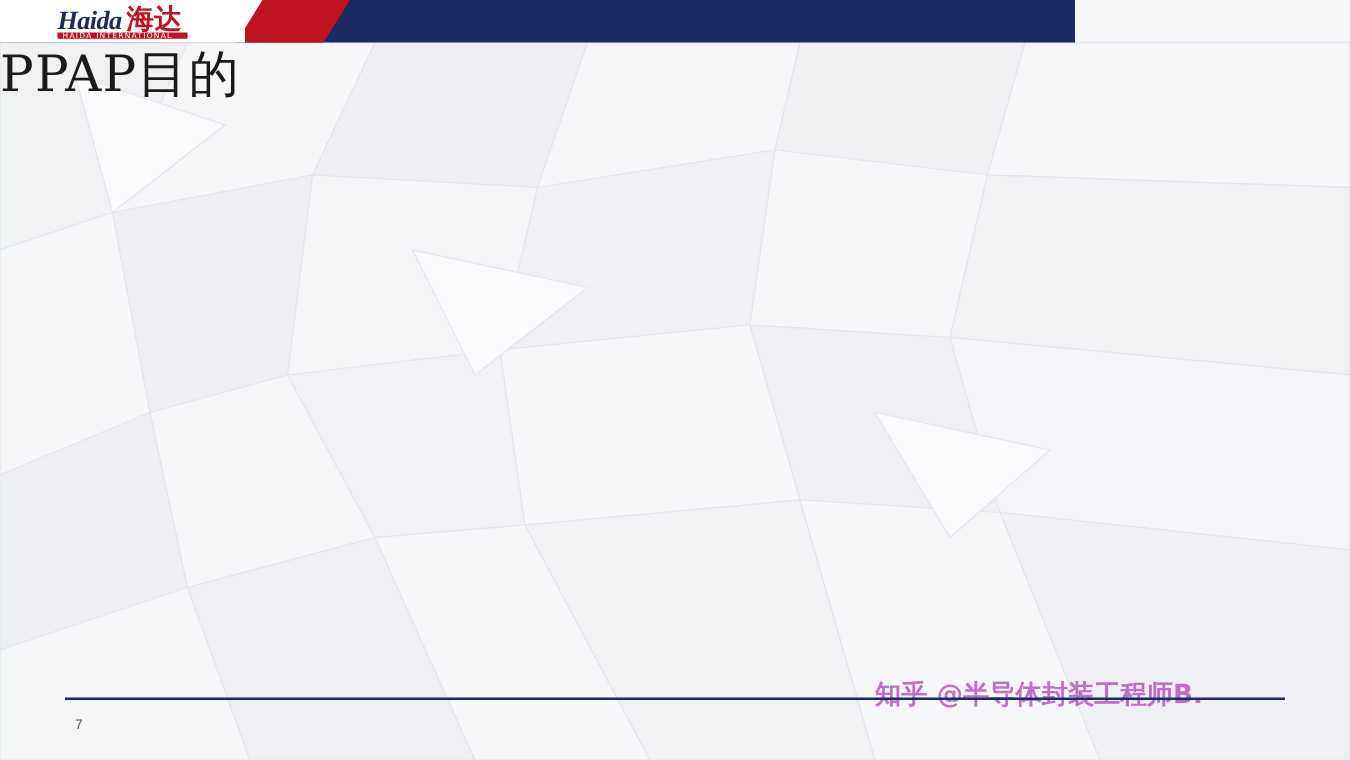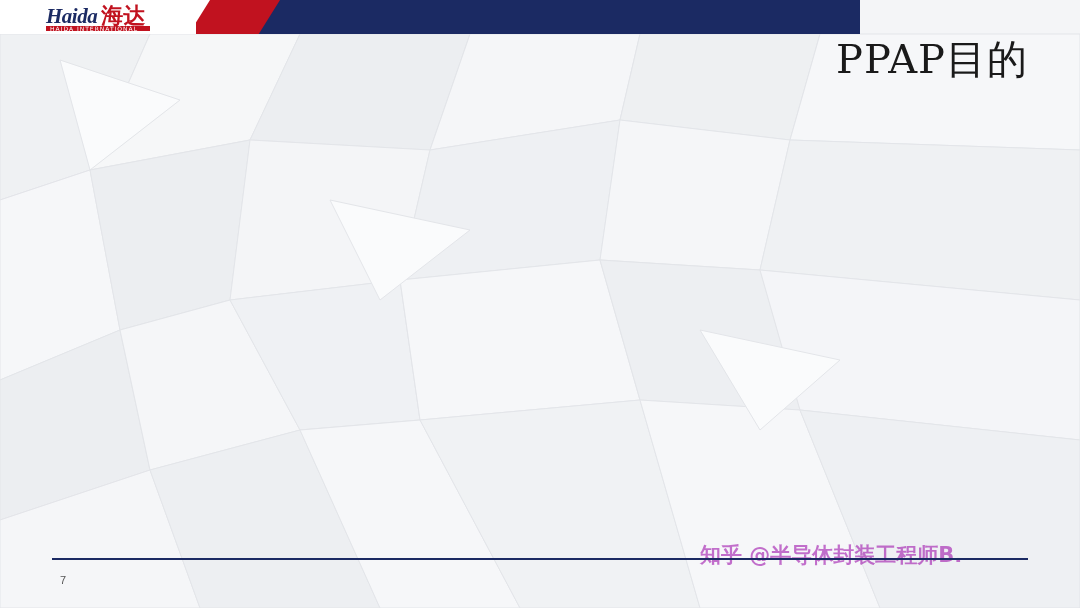--- a/index.html
+++ b/index.html
@@ -121,21 +121,21 @@
     font-size: 15px;
     letter-spacing: 2px;
     z-index: 4;
   }
   
   .title {
     position: absolute;
     left: 0;
     top: 32px;
     width: 1028px;
-    text-align: right;
+    text-align: left;
     font-family: "DejaVu Serif", serif;
     font-size: 40px;
     color: #1a1a1a;
     letter-spacing: 1px;
   }
   
   .col {
     position: absolute;
     font-family: "DejaVu Serif", serif;
     font-size: 25px;

